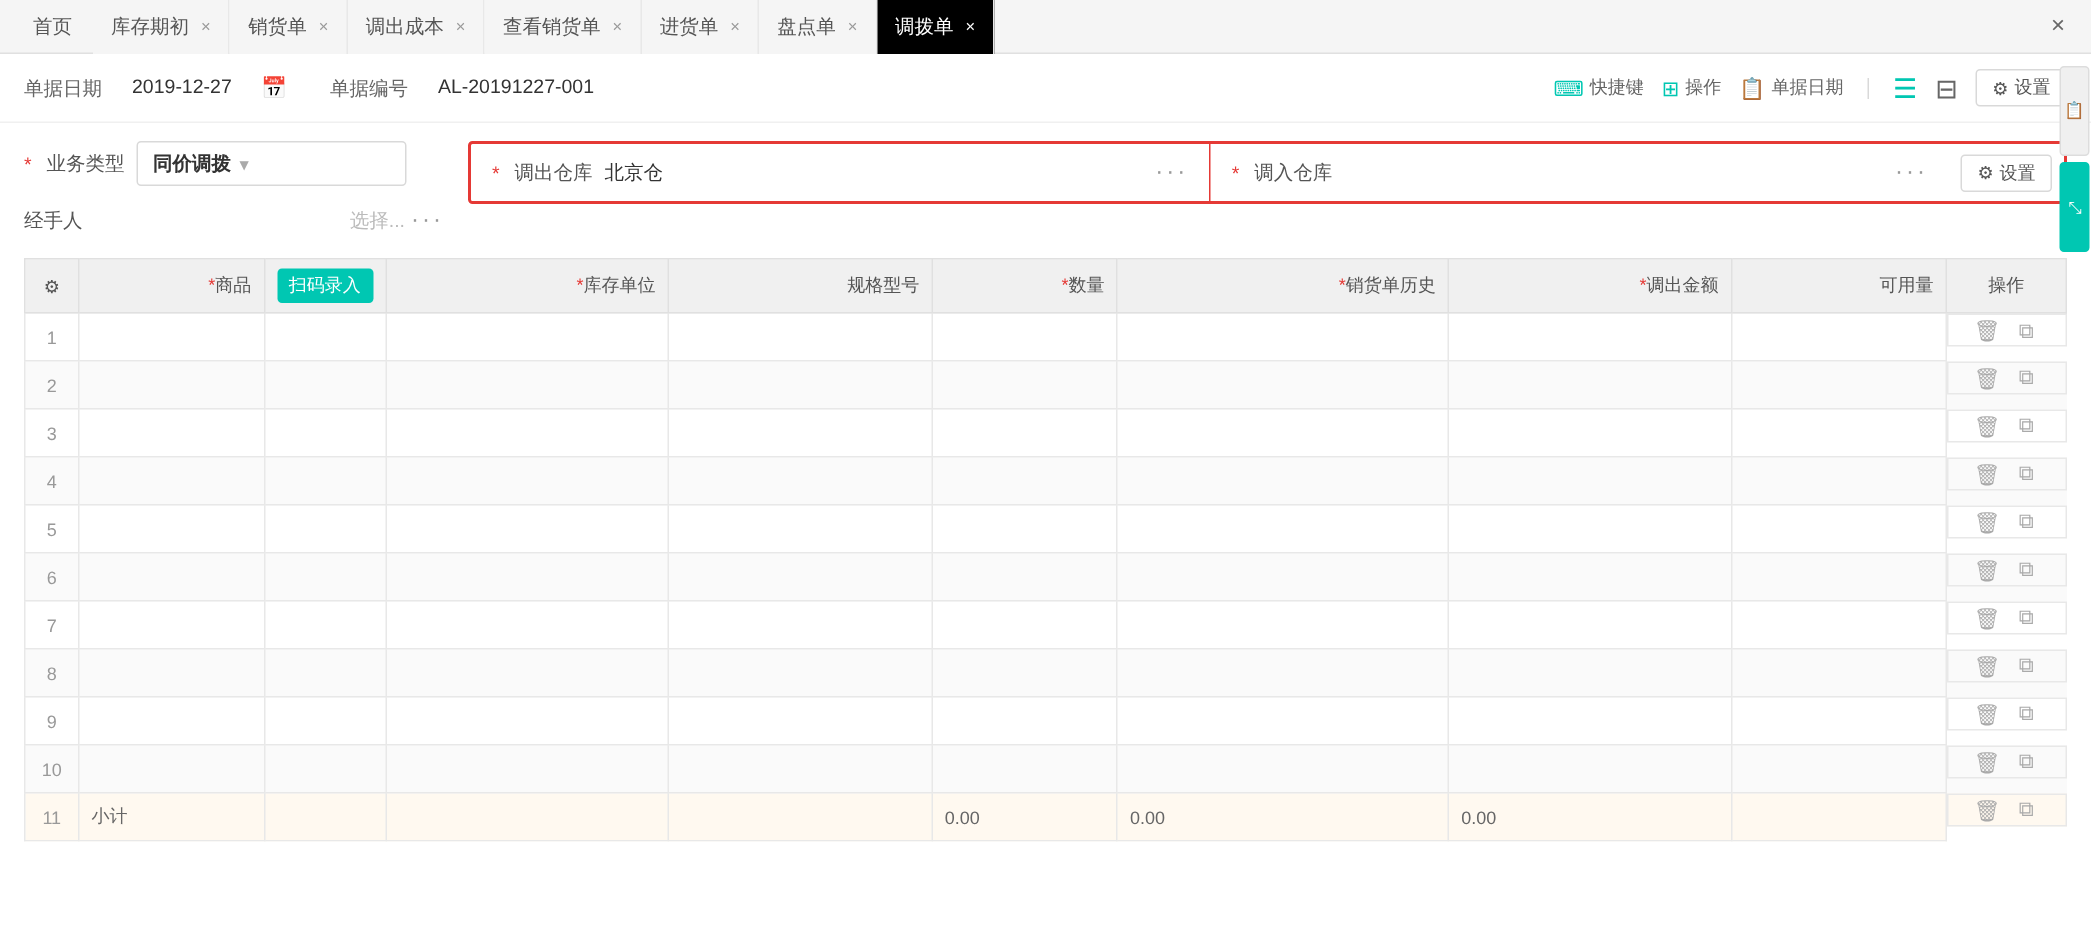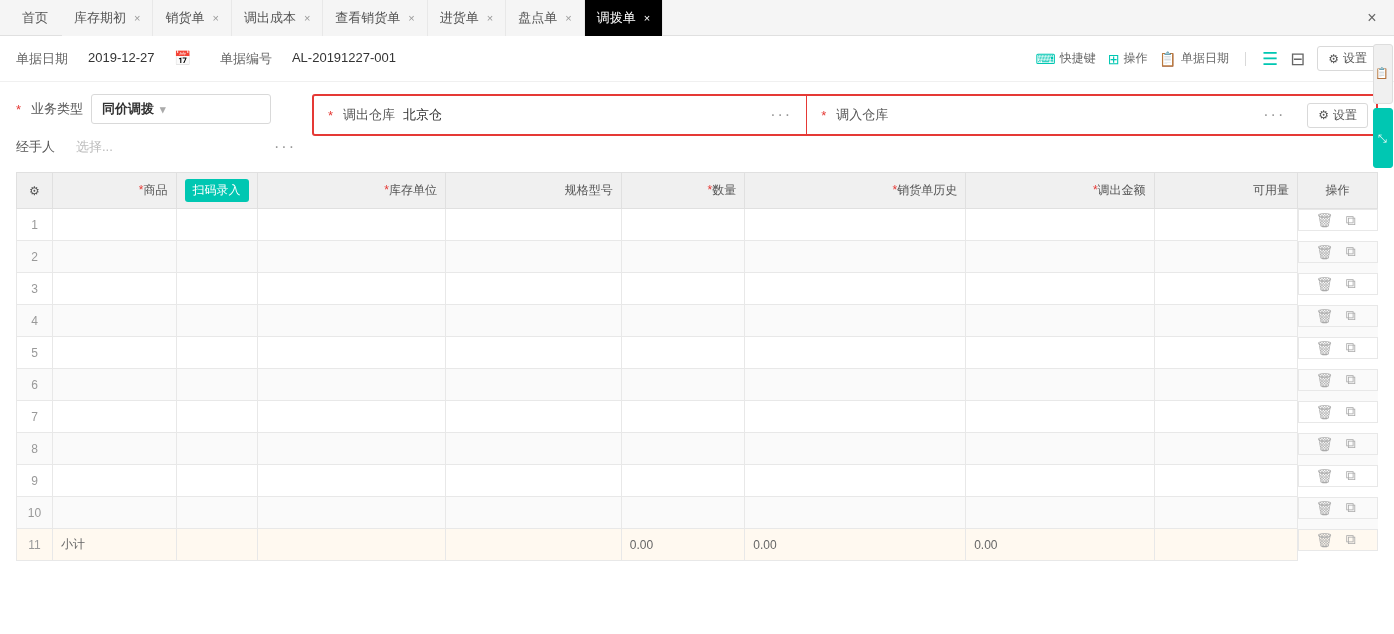--- a/index.html
+++ b/index.html
@@ -168,22 +168,23 @@
       cursor: pointer;
       background: #fff;
       font-weight: bold;
     }
     .chevron-icon { color: #aaa; font-size: 11px; }
 
     
     .handler-row {
       display: flex;
       align-items: center;
-      gap: 21px;
+      gap: 4px;
       padding: 4px 0;
+      text-align: right;
     }
     .handler-placeholder { color: #bbb; font-size: 13px; flex: 1; }
 
     
     .data-table {
       width: 100%;
       border-collapse: collapse;
       font-size: 12px;
     }
     .data-table thead tr {

